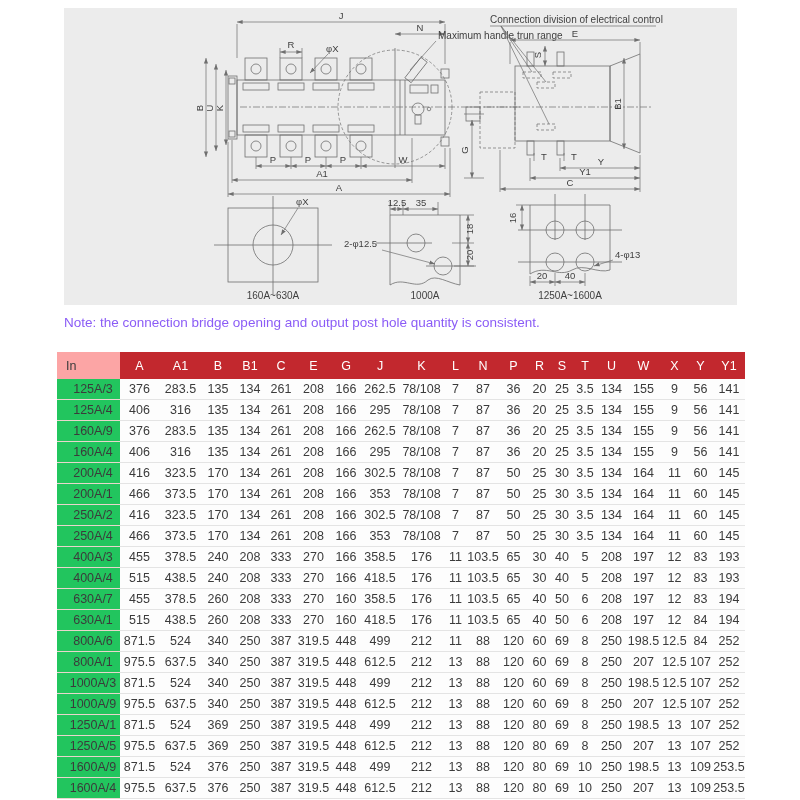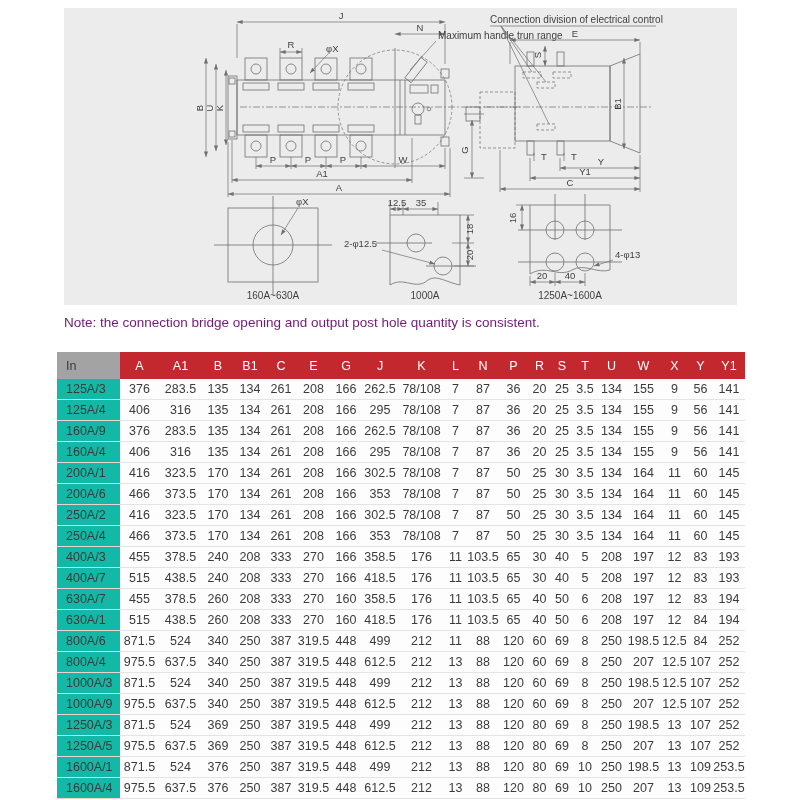--- a/index.html
+++ b/index.html
@@ -6,38 +6,38 @@
   body{
     width:800px;height:800px;background:#ffffff;position:relative;
     font-family:"Liberation Sans",sans-serif;overflow:hidden;
   }
   .panel{
     position:absolute;left:64px;top:8px;width:673px;height:297px;
     background:#ececec;
   }
   .panel svg{display:block;}
   .note{
-    position:absolute;left:64px;top:315px;font-size:13.5px;color:#701a75;
+    position:absolute;left:64px;top:315px;font-size:13.5px;color:#8b5cf6;
   }
   table.spec{
     position:absolute;left:57px;top:352px;width:688px;
     border-collapse:collapse;table-layout:fixed;
     font-size:12.5px;color:#3b3b3b;
   }
   table.spec th,table.spec td{
     padding:0;font-weight:normal;white-space:nowrap;overflow:hidden;
   }
   table.spec thead th{
     background:#c2282e;color:#ffffff;height:27px;text-align:center;
   }
   table.spec thead th.in-cell{
-    background:#a3a3a3;color:#3b3b3b;text-align:left;padding-left:9px;
+    background:#fca5a5;color:#3b3b3b;text-align:left;padding-left:9px;
   }
   table.spec tbody th{
-    background:#14b8a6;text-align:left;padding-left:9px;height:20px;
+    background:#22c55e;text-align:center;padding-left:9px;height:20px;
     border-bottom:1px solid #e9d5cc;
   }
   table.spec tbody td{
     background:#fdfdfd;text-align:center;height:20px;
     border-bottom:1px solid #e4e4e4;
   }
   svg text{font-family:"Liberation Sans",sans-serif;fill:#3f3f3f;font-size:9.5px;}
   svg text.cap{font-size:10px;}
   svg text.callout{font-size:10px;}
   .ln{stroke:#6f6f6f;stroke-width:0.8;fill:none;}
@@ -426,21 +426,21 @@
         <td>20</td>
         <td>25</td>
         <td>3.5</td>
         <td>134</td>
         <td>155</td>
         <td>9</td>
         <td>56</td>
         <td>141</td>
       </tr>
       <tr>
-        <th>200A/1</th>
+        <th>200A/4</th>
         <td>416</td>
         <td>323.5</td>
         <td>170</td>
         <td>134</td>
         <td>261</td>
         <td>208</td>
         <td>166</td>
         <td>302.5</td>
         <td>78/108</td>
         <td>7</td>
@@ -449,21 +449,21 @@
         <td>25</td>
         <td>30</td>
         <td>3.5</td>
         <td>134</td>
         <td>164</td>
         <td>11</td>
         <td>60</td>
         <td>145</td>
       </tr>
       <tr>
-        <th>200A/6</th>
+        <th>200A/1</th>
         <td>466</td>
         <td>373.5</td>
         <td>170</td>
         <td>134</td>
         <td>261</td>
         <td>208</td>
         <td>166</td>
         <td>353</td>
         <td>78/108</td>
         <td>7</td>
@@ -541,21 +541,21 @@
         <td>30</td>
         <td>40</td>
         <td>5</td>
         <td>208</td>
         <td>197</td>
         <td>12</td>
         <td>83</td>
         <td>193</td>
       </tr>
       <tr>
-        <th>400A/7</th>
+        <th>400A/4</th>
         <td>515</td>
         <td>438.5</td>
         <td>240</td>
         <td>208</td>
         <td>333</td>
         <td>270</td>
         <td>166</td>
         <td>418.5</td>
         <td>176</td>
         <td>11</td>
@@ -633,21 +633,21 @@
         <td>60</td>
         <td>69</td>
         <td>8</td>
         <td>250</td>
         <td>198.5</td>
         <td>12.5</td>
         <td>84</td>
         <td>252</td>
       </tr>
       <tr>
-        <th>800A/4</th>
+        <th>800A/1</th>
         <td>975.5</td>
         <td>637.5</td>
         <td>340</td>
         <td>250</td>
         <td>387</td>
         <td>319.5</td>
         <td>448</td>
         <td>612.5</td>
         <td>212</td>
         <td>13</td>
@@ -702,21 +702,21 @@
         <td>60</td>
         <td>69</td>
         <td>8</td>
         <td>250</td>
         <td>207</td>
         <td>12.5</td>
         <td>107</td>
         <td>252</td>
       </tr>
       <tr>
-        <th>1250A/3</th>
+        <th>1250A/1</th>
         <td>871.5</td>
         <td>524</td>
         <td>369</td>
         <td>250</td>
         <td>387</td>
         <td>319.5</td>
         <td>448</td>
         <td>499</td>
         <td>212</td>
         <td>13</td>
@@ -748,21 +748,21 @@
         <td>80</td>
         <td>69</td>
         <td>8</td>
         <td>250</td>
         <td>207</td>
         <td>13</td>
         <td>107</td>
         <td>252</td>
       </tr>
       <tr>
-        <th>1600A/1</th>
+        <th>1600A/9</th>
         <td>871.5</td>
         <td>524</td>
         <td>376</td>
         <td>250</td>
         <td>387</td>
         <td>319.5</td>
         <td>448</td>
         <td>499</td>
         <td>212</td>
         <td>13</td>

